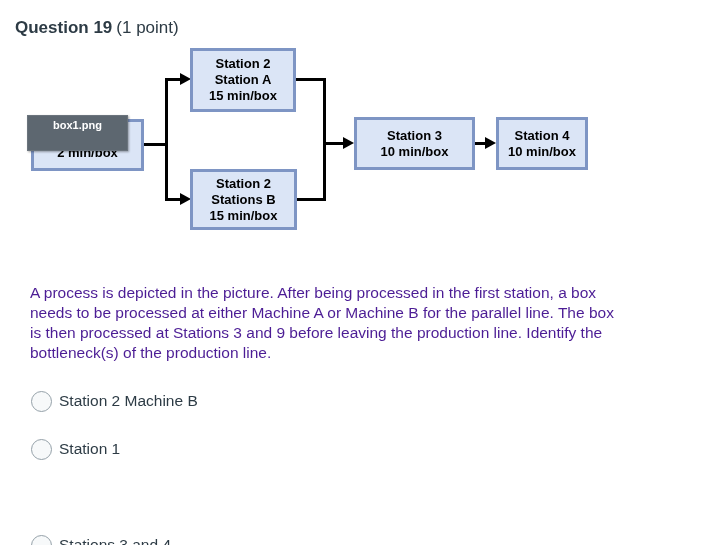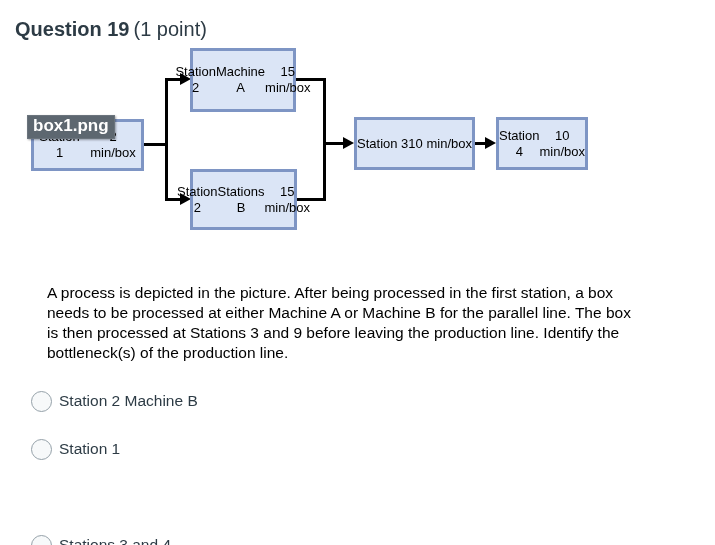--- a/index.html
+++ b/index.html
@@ -1,29 +1,29 @@
 <!DOCTYPE html>
 <html><head>
 <meta charset="utf-8">
 <style>
   * { margin:0; padding:0; box-sizing:border-box; }
   html,body { width:715px; height:545px; background:#ffffff; overflow:hidden;
               font-family:"Liberation Sans", sans-serif; }
   #page { position:relative; width:715px; height:545px; background:#ffffff; }
 
   
-  #header { position:absolute; left:15px; top:18px; font-size:20px; color:#2d3b45; }
+  #header { position:absolute; left:15px; top:18px; font-size:17px; color:#2d3b45; }
   #header .title { font-weight:bold; }
   #header .points { font-weight:normal; margin-left:4px; }
 
   
   #diagram { position:absolute; left:0; top:0; width:715px; height:250px; }
   .node { position:absolute; background:#dbe5f6; border:3px solid #7e95c4;
-          display:flex; flex-direction:row; align-items:center; justify-content:center;
-          font-weight:normal; font-size:13px; line-height:16px; color:#000;
+          display:flex; flex-direction:column; align-items:center; justify-content:center;
+          font-weight:bold; font-size:13px; line-height:16px; color:#000;
           text-align:center; }
   #node-s1  { left:31px;  top:119px; width:113px; height:52px; }
   #node-s2a { left:190px; top:48px;  width:106px; height:64px; }
   #node-s2b { left:190px; top:169px; width:107px; height:61px; }
   #node-s3  { left:354px; top:117px; width:121px; height:53px; }
   #node-s4  { left:496px; top:117px; width:92px; height:53px; }
 
   .cline { position:absolute; background:#000000; }
   #ln-s1    { left:141px; top:143px; width:27px; height:3px; }
   #ln-vleft { left:165px; top:78px;  width:3px;  height:123px; }
@@ -36,28 +36,28 @@
   #ln-s34   { left:455px; top:142px; width:31px; height:3px; }
 
   .arrowhead { position:absolute; width:0; height:0;
                border-top:6px solid transparent; border-bottom:6px solid transparent;
                border-left:11px solid #000000; }
   #ah-a   { left:180px; top:73px; }
   #ah-b   { left:180px; top:193px; }
   #ah-s3  { left:343px; top:137px; }
   #ah-s34 { left:485px; top:137px; }
 
-  #tooltip { position:absolute; left:27px; top:115px; height:24px; padding:0 5px;
-             background:#5d6770; color:#ffffff; font-size:17px; font-weight:bold;
+  #tooltip { position:absolute; left:27px; top:115px; height:36px; padding:0 25px;
+             background:#5d6770; color:#ffffff; font-size:11px; font-weight:bold;
              line-height:19px; z-index:5; box-shadow:1px 1px 2px rgba(0,0,0,0.35);
              border:1px solid #6b747d; }
 
   
-  #question { position:absolute; left:47px; top:283px; width:640px;
-              font-size:15.5px; line-height:20px; color:#000000; }
+  #question { position:absolute; left:30px; top:283px; width:640px;
+              font-size:15.5px; line-height:20px; color:#4c1d95; }
 
   
   .option { position:absolute; left:31px; height:22px; display:flex; align-items:center; }
   #option-0 { top:390px; }
   #option-1 { top:438px; }
   #option-2 { top:486px; }
   #option-3 { top:534px; }
   .radio { width:21px; height:21px; border:1.5px solid #95a1a9; border-radius:50%;
            background:#f7f9fa; margin-right:7px; flex:0 0 auto; cursor:pointer; }
   .option-label { font-size:15.5px; color:#2d3b45; cursor:pointer; }
@@ -86,21 +86,21 @@
     <div class="arrowhead" id="ah-b"></div>
     <div class="arrowhead" id="ah-s3"></div>
     <div class="arrowhead" id="ah-s34"></div>
 
     <div class="node" id="node-s1">
       <span>Station 1</span>
       <span>2 min/box</span>
     </div>
     <div class="node" id="node-s2a">
       <span>Station 2</span>
-      <span>Machine A</span>
+      <span>Station A</span>
       <span>15 min/box</span>
     </div>
     <div class="node" id="node-s2b">
       <span>Station 2</span>
       <span>Stations B</span>
       <span>15 min/box</span>
     </div>
     <div class="node" id="node-s3">
       <span>Station 3</span>
       <span>10 min/box</span>

